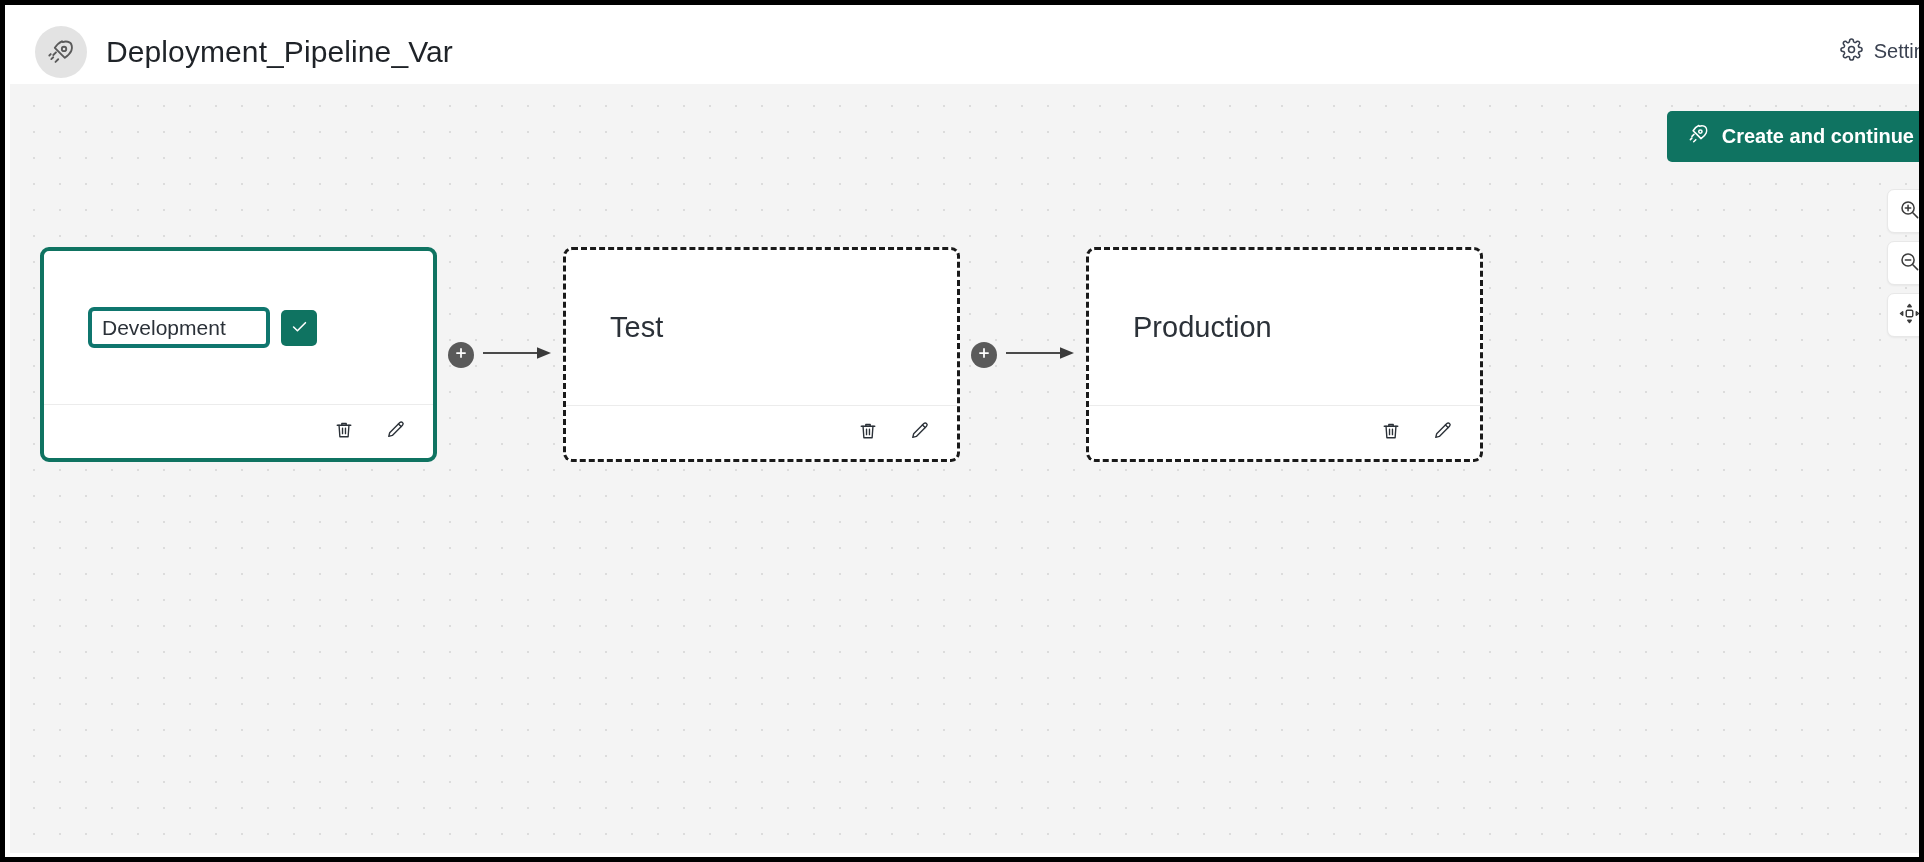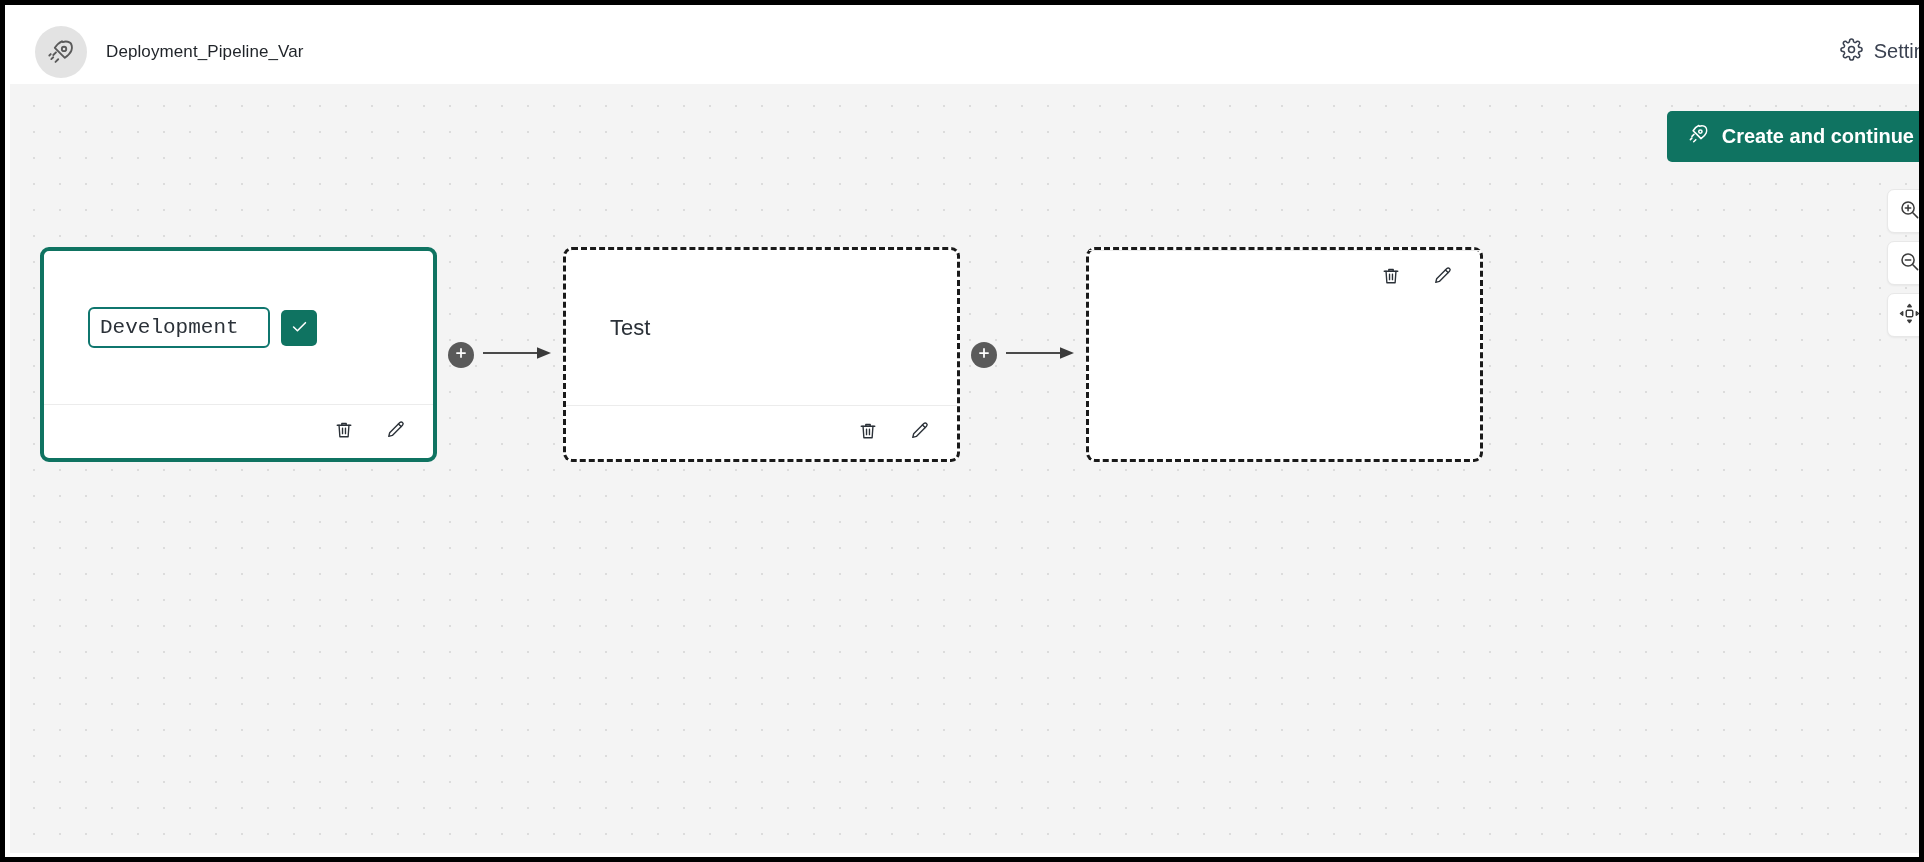--- a/index.html
+++ b/index.html
@@ -57,21 +57,21 @@
     width: 52px; height: 52px;
     border-radius: 50%;
     background: #e3e3e3;
     display: flex;
     align-items: center;
     justify-content: center;
     flex: none;
   }
   .app-badge svg { display: block; }
   #page-title {
-    font-size: 17px;
+    font-size: 30px;
     font-weight: 400;
     color: #1f2328;
     letter-spacing: .1px;
     white-space: nowrap;
   }
   #header-right {
     position: absolute;
     right: -22px;
     top: 0;
     height: 83px;
@@ -171,37 +171,37 @@
 
   .stage-body {
     flex: 1 1 auto;
     position: relative;
     display: flex;
     align-items: center;
     padding: 0 0 0 44px;
     box-sizing: border-box;
   }
   .stage-name-text {
-    font-size: 22px;
+    font-size: 29px;
     color: #2b3138;
     font-weight: 400;
   }
   .stage-edit-row {
     display: flex;
     align-items: center;
     gap: 11px;
   }
   .stage-name-input {
     width: 182px;
     height: 41px;
     box-sizing: border-box;
-    border: 2px solid #0f766e;
+    border: 4px solid #0f766e;
     border-radius: 6px;
     background: #ffffff;
-    font-family: Liberation Mono, monospace;
+    font-family: Liberation Sans, sans-serif;
     font-size: 21px;
     color: #2b3138;
     padding: 1px 10px;
     outline: none;
   }
   .confirm-name-button {
     width: 36px;
     height: 36px;
     border: none;
     border-radius: 5px;
@@ -418,20 +418,23 @@
           </button>
           <span class="connector-arrow">
             <svg width="70" height="16" viewBox="0 0 70 16" fill="none">
               <path d="M0 8h56" stroke="#4a4a4a" stroke-width="2"></path>
               <path d="M54 2.2 68 8l-14 5.8z" fill="#3a3a3a"></path>
             </svg>
           </span>
         </div>
 
         <div class="stage-node draft">
+          <div class="stage-body">
+            <span class="stage-name-text">Production</span>
+          </div>
           <div class="stage-footer">
             <button class="footer-icon-btn">
               <span>
                 <svg width="22" height="22" viewBox="0 0 24 24" fill="none" stroke="#2b3138" stroke-width="1.5" stroke-linecap="round" stroke-linejoin="round">
                   <path d="M4.6 6.8h14.8M9.6 6.8V4.9h4.8v1.9"></path>
                   <path d="M6.6 6.8 7.5 19.4h9l.9-12.6"></path>
                   <path d="M10.4 10v6M13.6 10v6"></path>
                 </svg>
               </span>
             </button>

